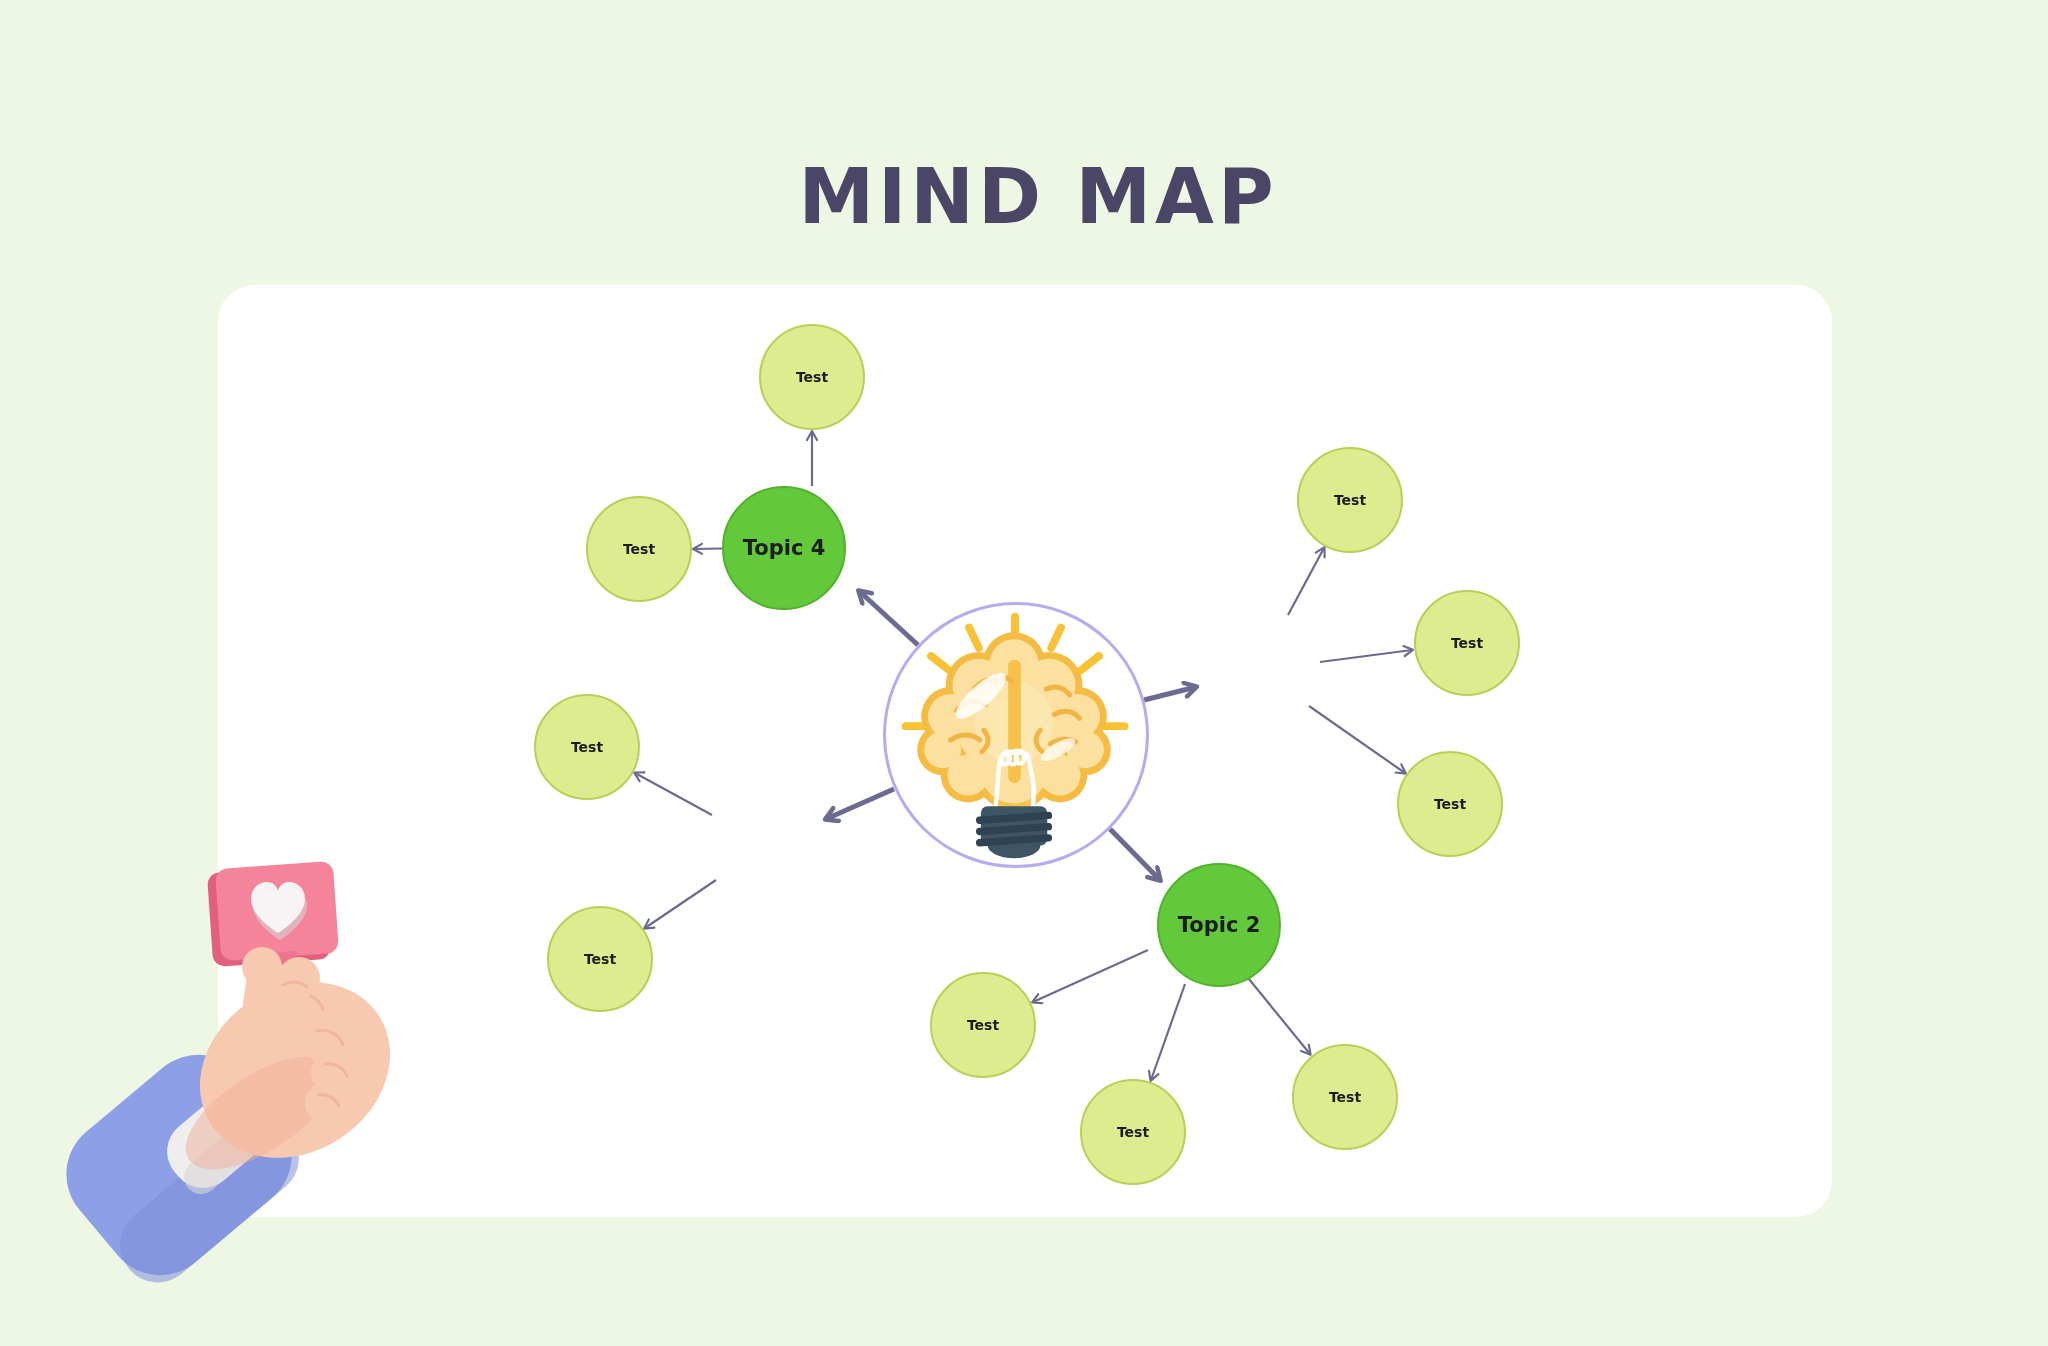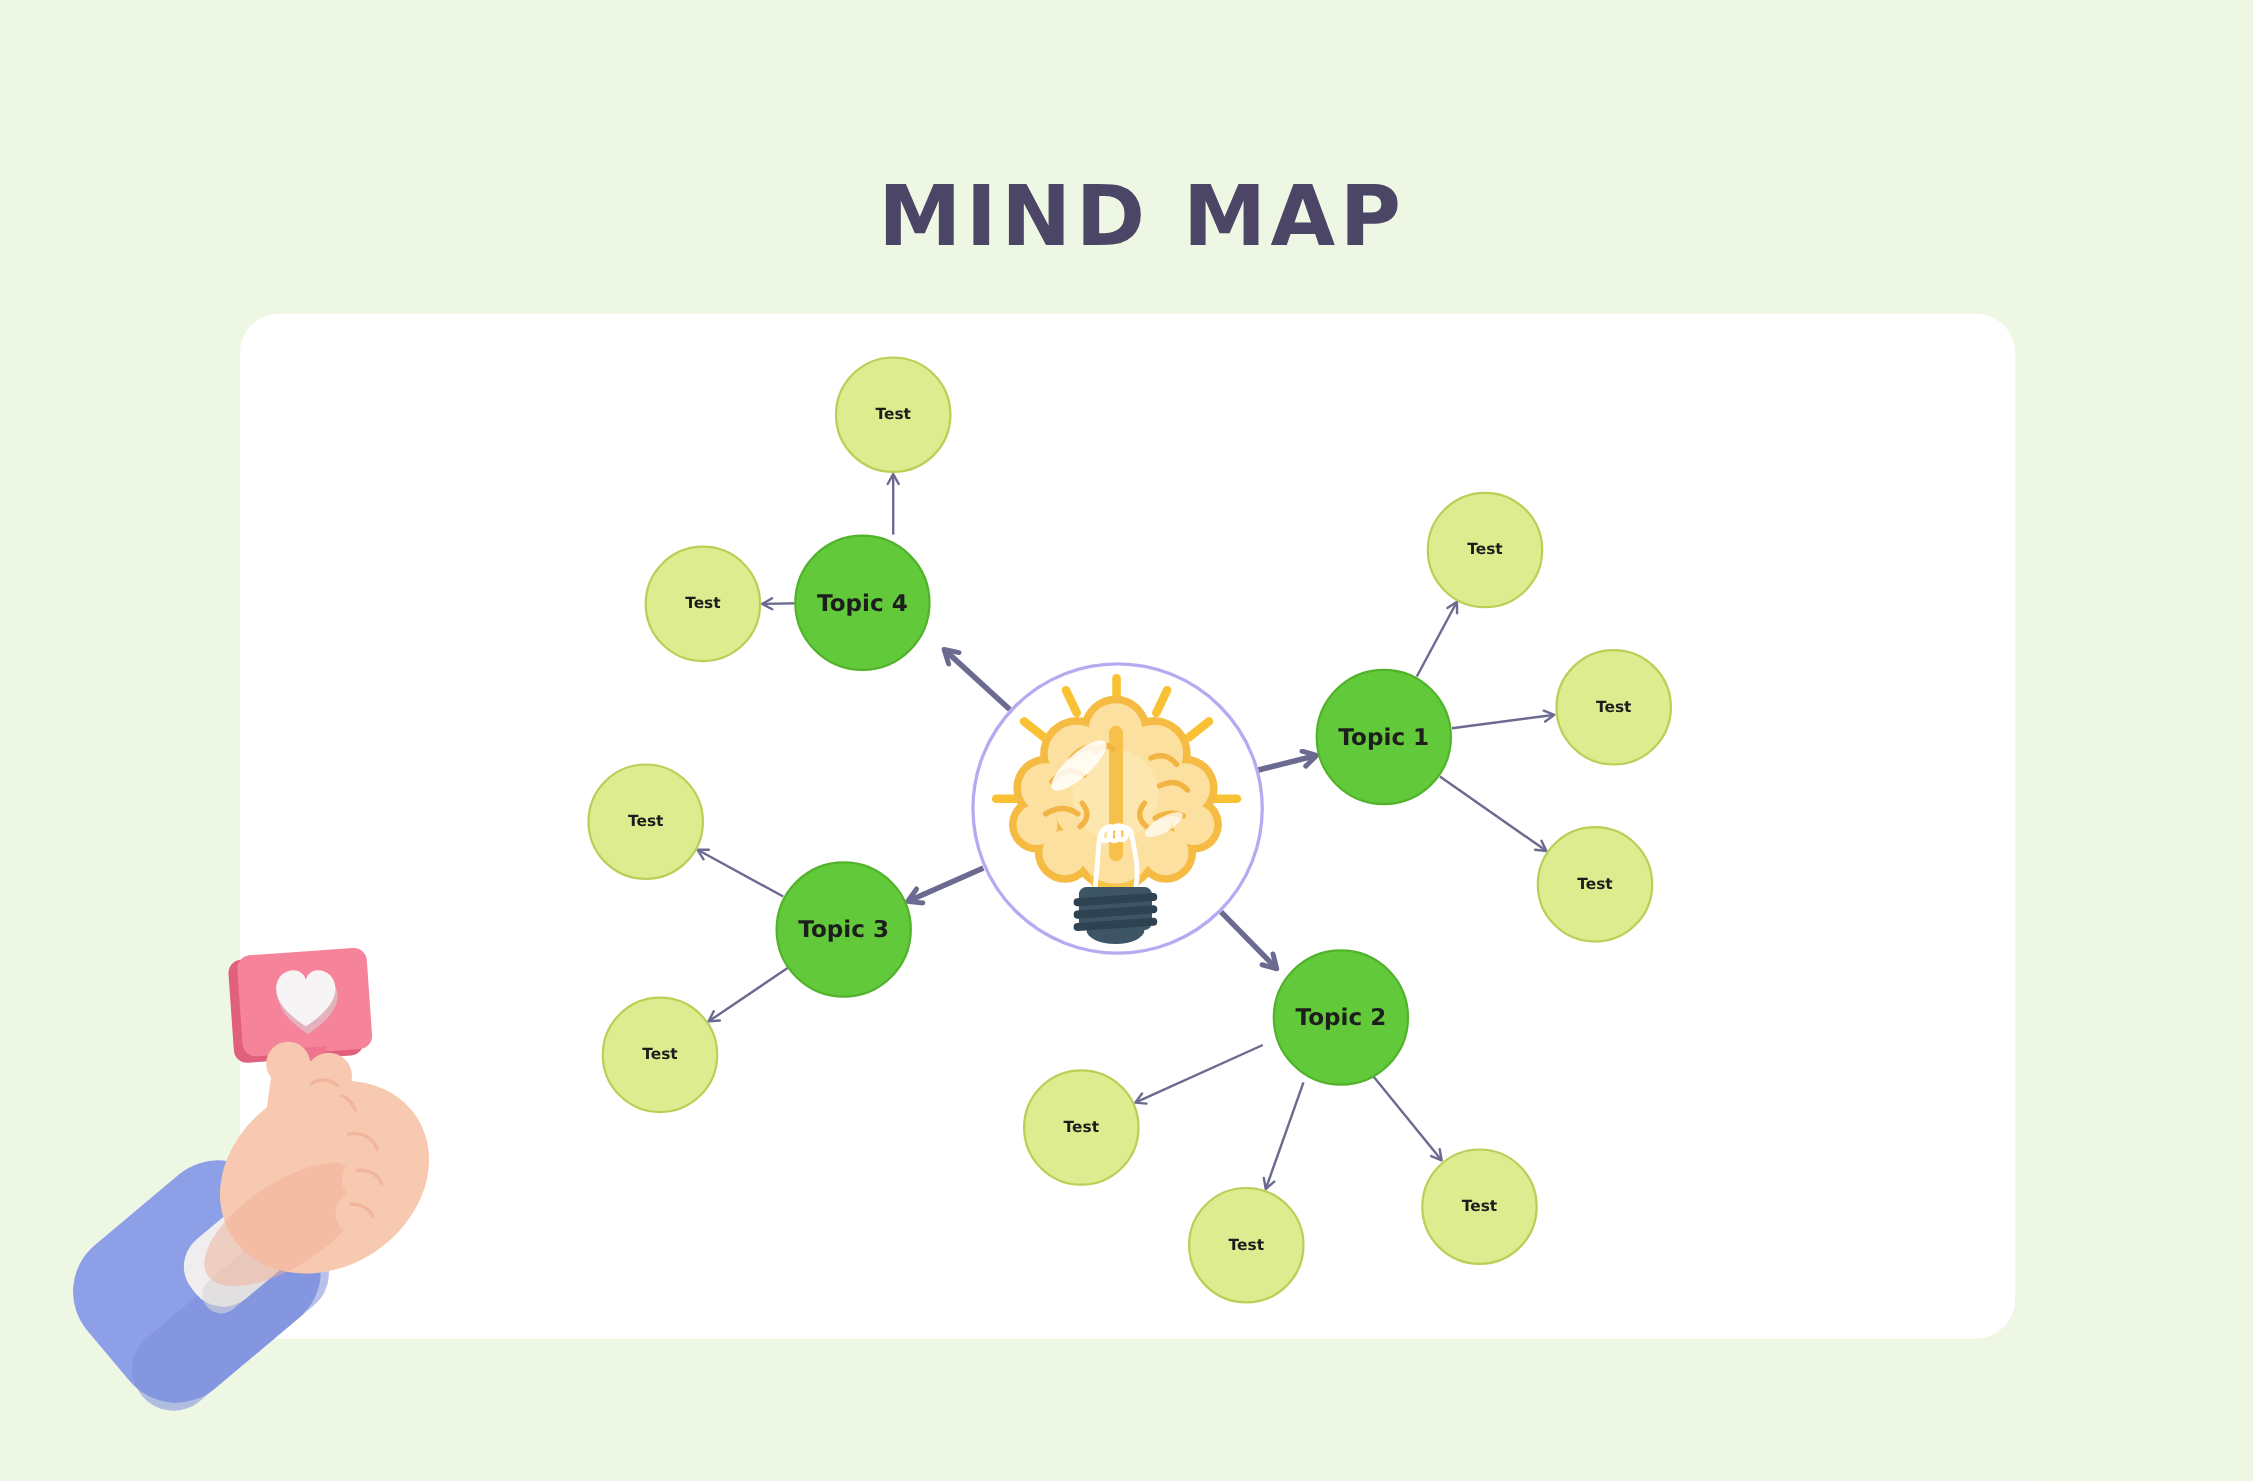--- a/index.html
+++ b/index.html
@@ -144,28 +144,22 @@
       <ellipse cx="131" cy="246" rx="27" ry="13" fill="#3d5565"></ellipse>
       <rect x="97" y="206" width="68" height="40" rx="7" fill="#3d5565"></rect>
       <g fill="#2e4251">
         <rect x="92" y="214" width="78" height="7.5" rx="3.75" transform="rotate(-4 131 218)"></rect>
         <rect x="92" y="225.5" width="78" height="7.5" rx="3.75" transform="rotate(-4 131 229)"></rect>
         <rect x="92" y="237" width="78" height="7.5" rx="3.75" transform="rotate(-4 131 241)"></rect>
       </g>
     </svg>
   </div>
 
-  <div class="node topic" style="left:1196px;top:608px">
-    <span>Topic 1</span>
-  </div>
   <div class="node topic" style="left:1157px;top:863px">
     <span>Topic 2</span>
-  </div>
-  <div class="node topic" style="left:705px;top:783px">
-    <span>Topic 3</span>
   </div>
   <div class="node topic" style="left:722px;top:486px">
     <span>Topic 4</span>
   </div>
 
   <div class="node leaf" style="left:1297px;top:447px">
     <span>Test</span>
   </div>
   <div class="node leaf" style="left:1414px;top:590px">
     <span>Test</span>

